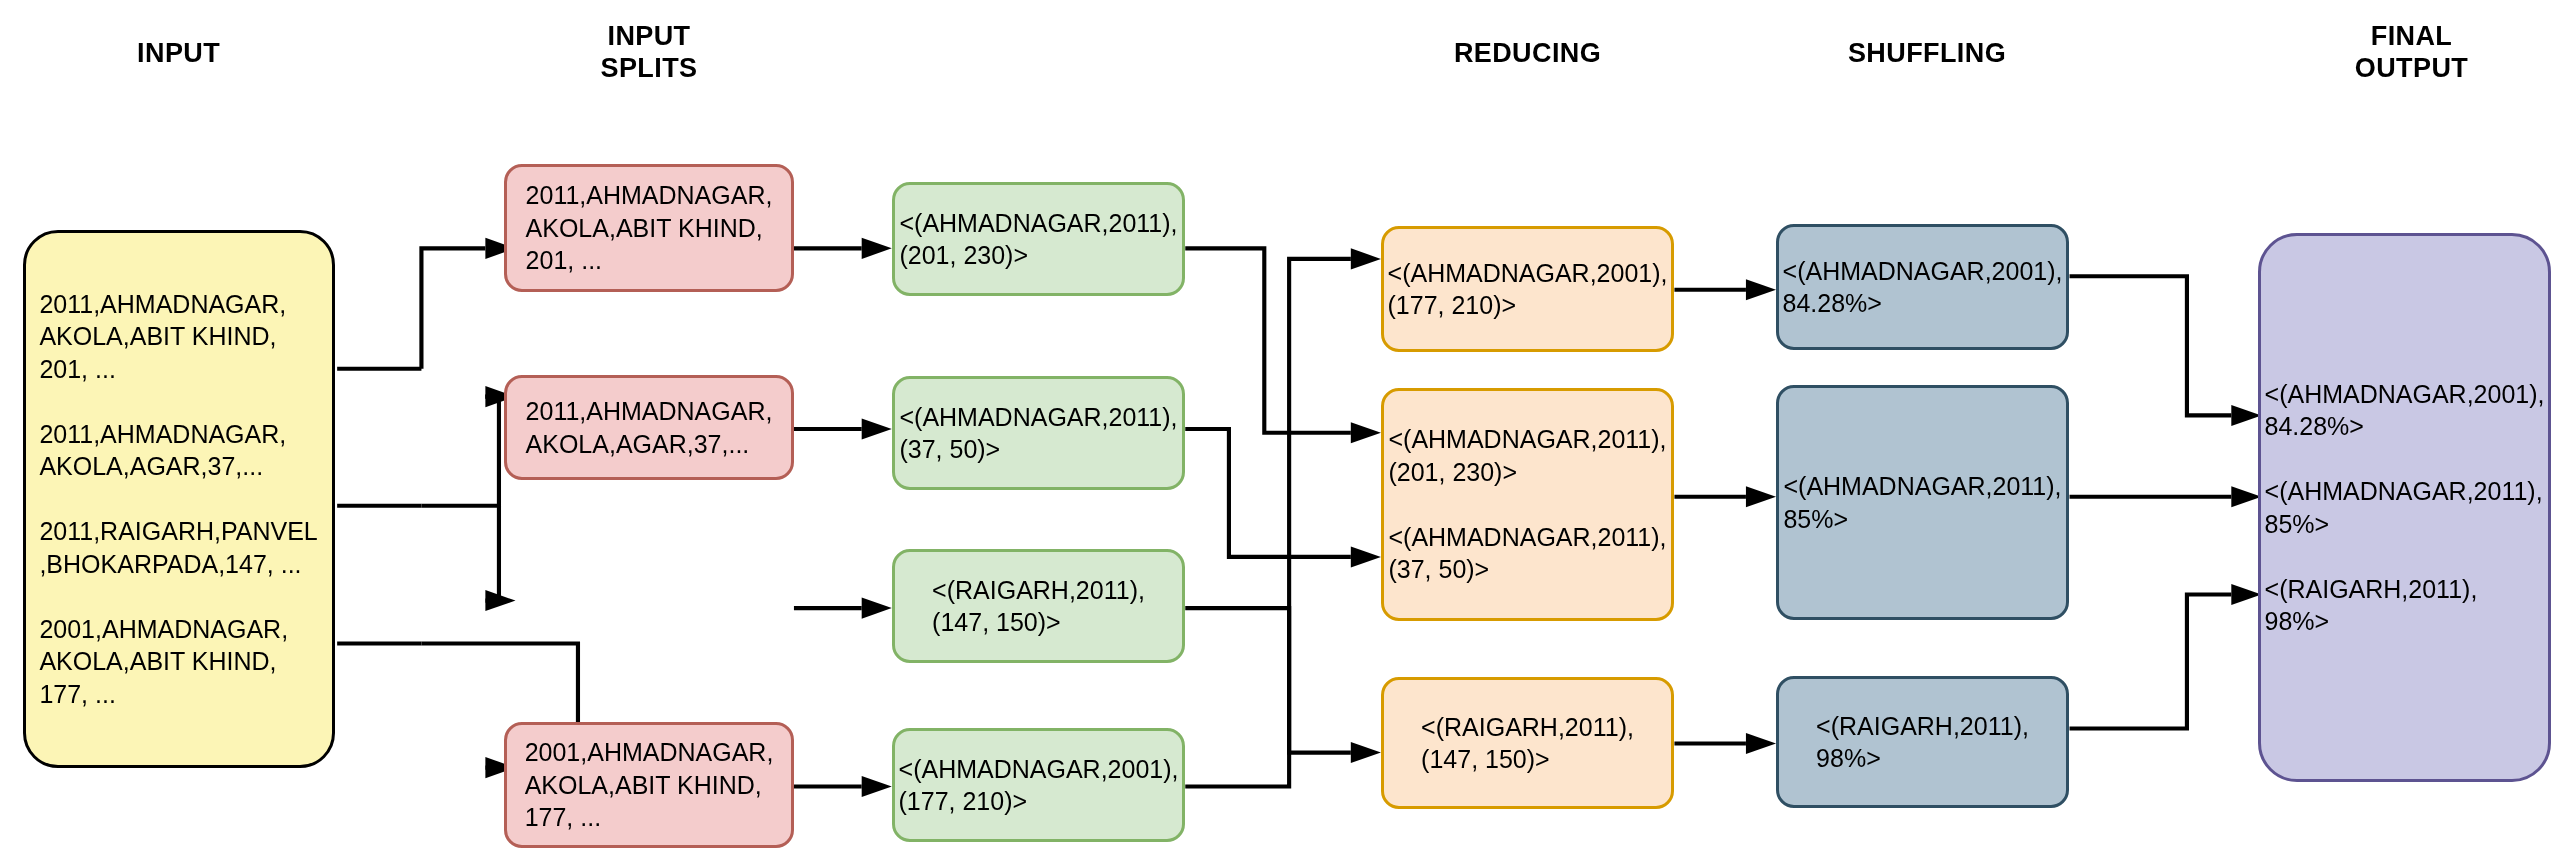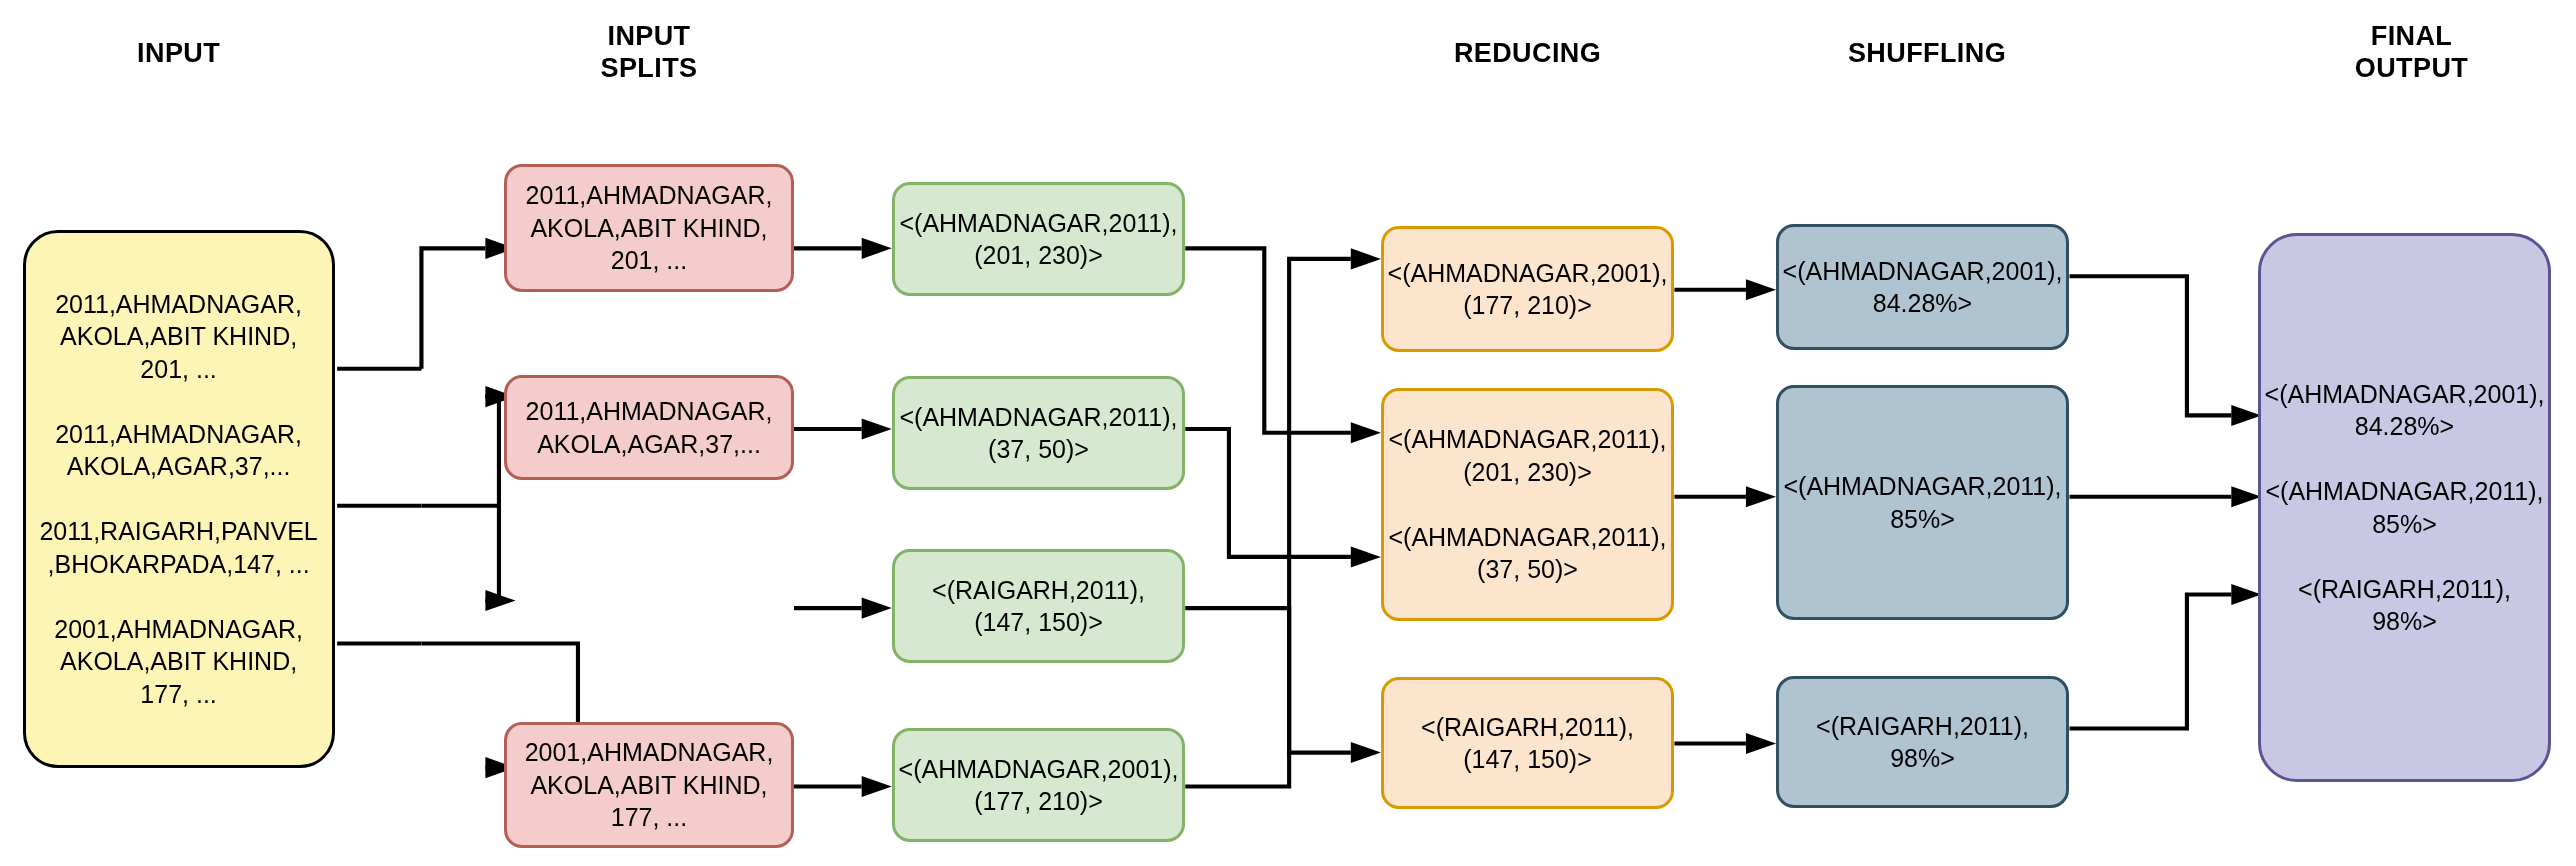--- a/index.html
+++ b/index.html
@@ -9,21 +9,21 @@
 
   .col-header{
     position:absolute;text-align:center;font-weight:bold;
     font-size:27px;color:#000000;line-height:1.18;letter-spacing:0.4px;
     white-space:pre-line;
   }
 
   .node{
     position:absolute;box-sizing:border-box;
     display:flex;align-items:center;justify-content:center;
-    text-align:center;color:#000000;
+    text-align:left;color:#000000;
     font-size:25px;line-height:1.30;
     white-space:pre-line;
     border-style:solid;
     padding:3px 6px;
   }
 
   .n-input{background:#fcf5b6;border-color:#000000;border-width:3.8px;border-radius:35px;font-size:25px;}
   .n-split{background:#f4cccc;border-color:#b45f56;border-width:3.8px;border-radius:18px;}
   .n-map{background:#d6e9d0;border-color:#82b366;border-width:3.8px;border-radius:18px;}
   .n-shuffle{background:#fde5cd;border-color:#d79b00;border-width:3.8px;border-radius:18px;}

